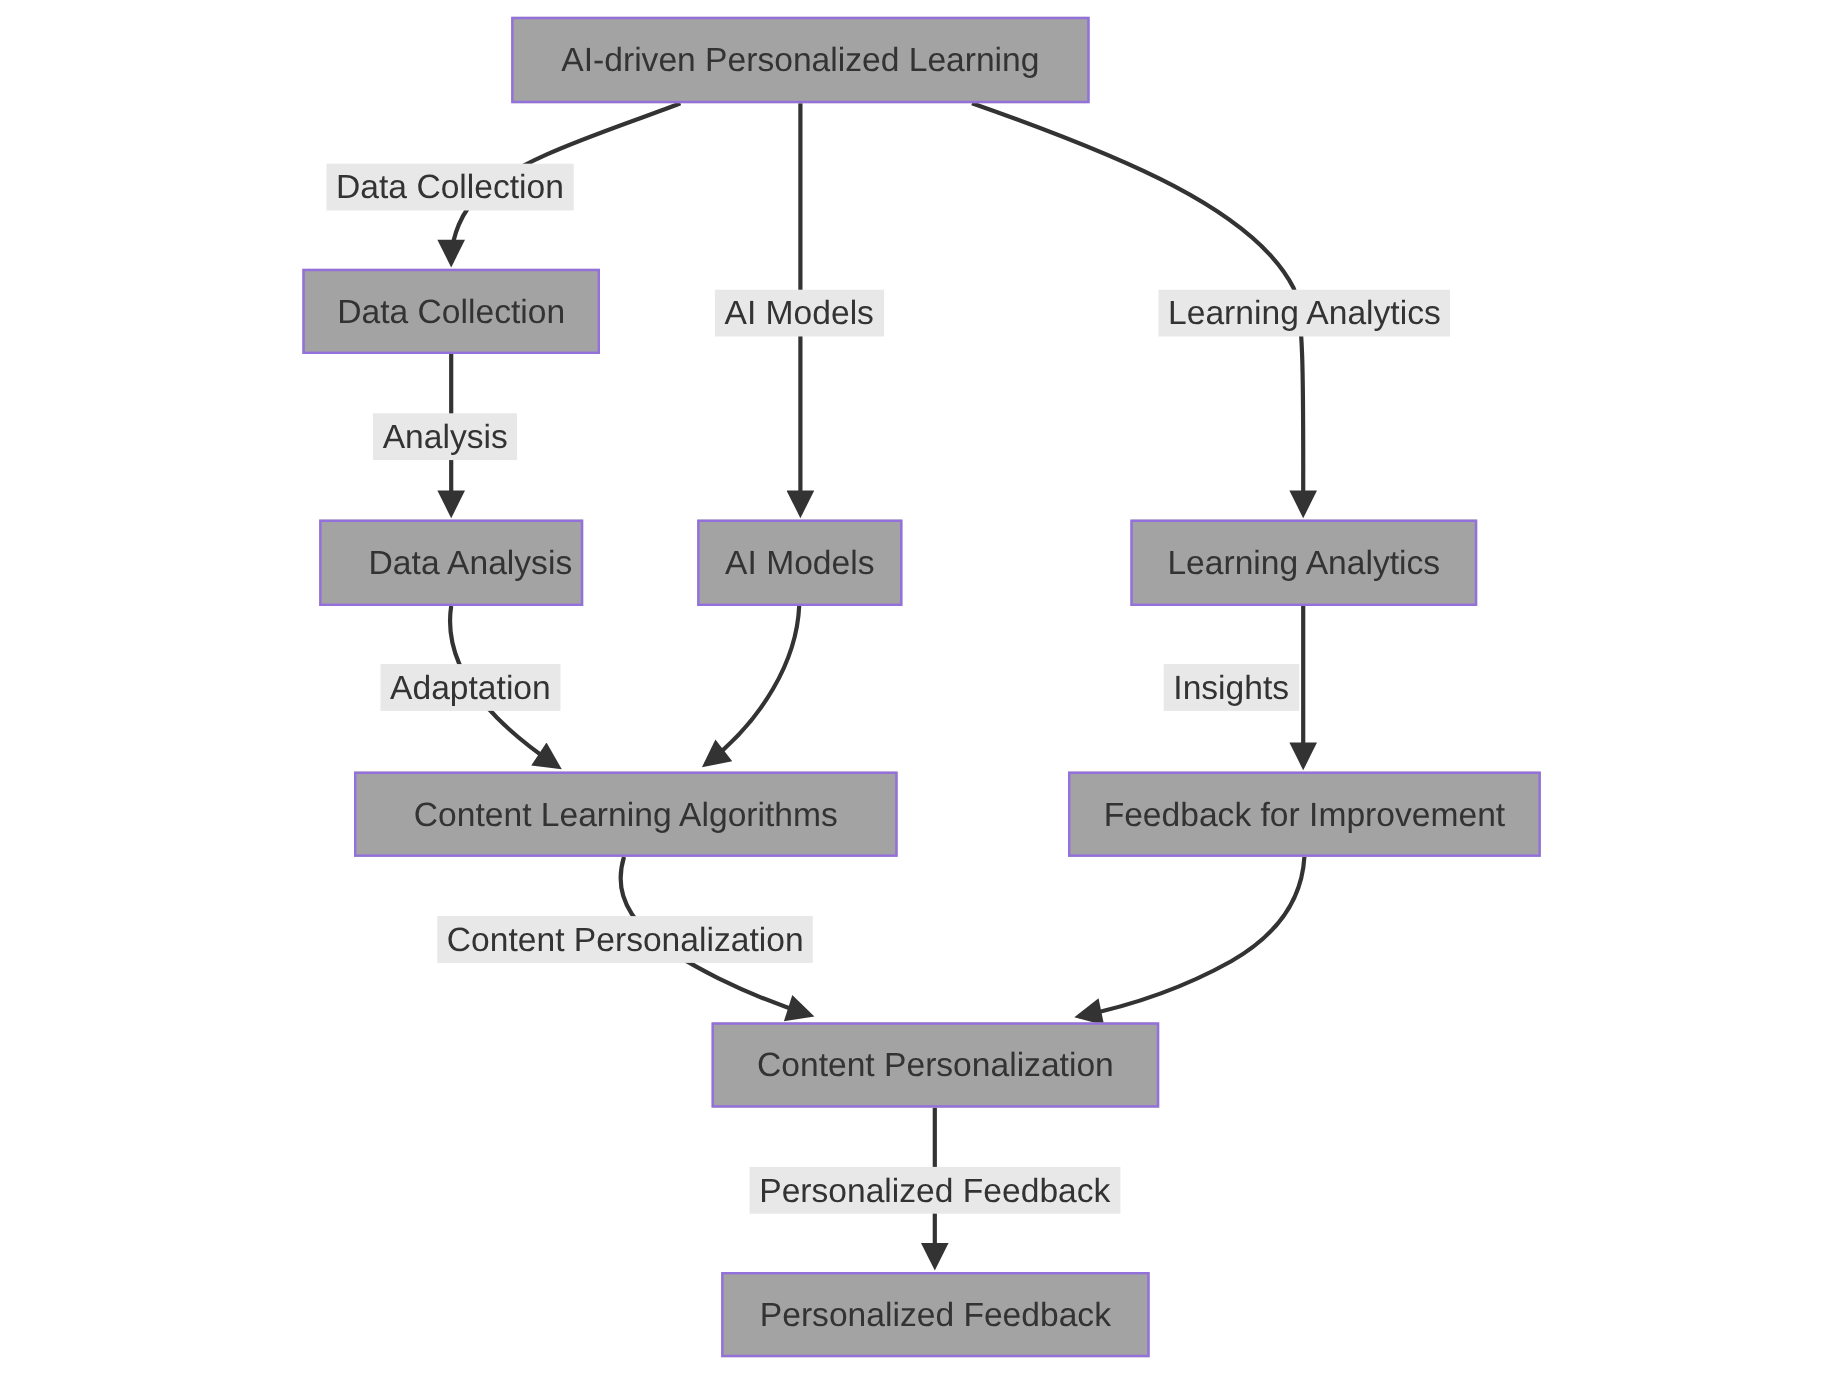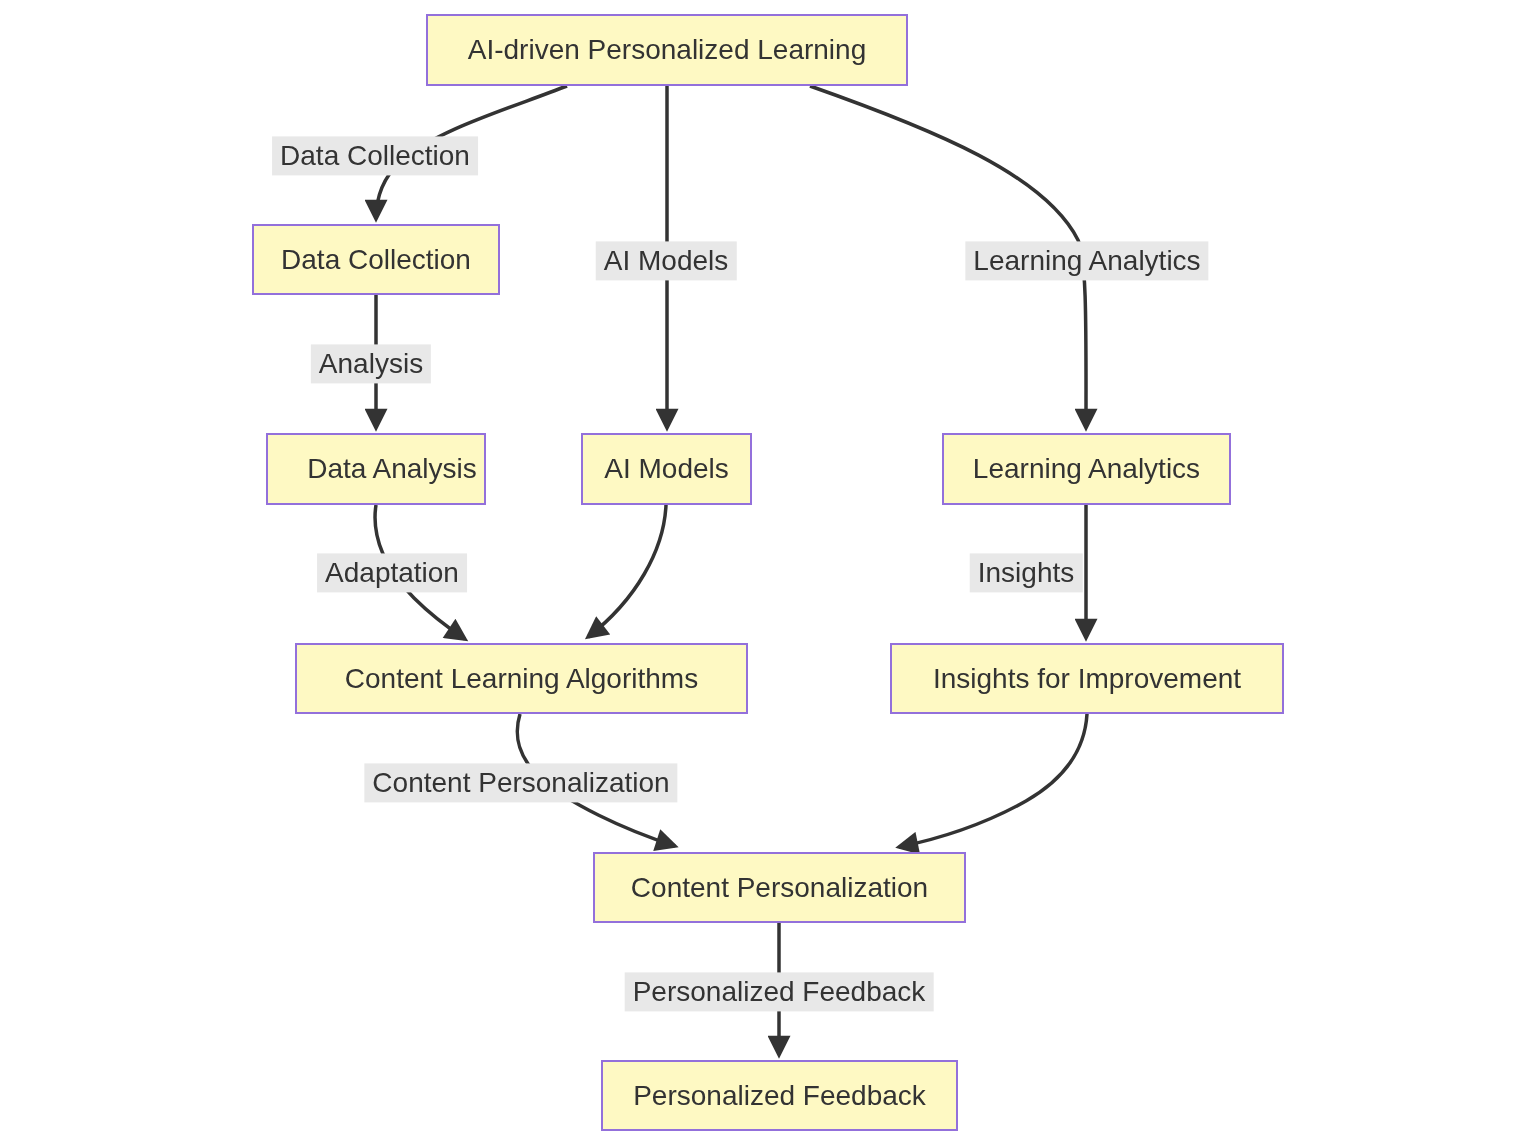--- a/index.html
+++ b/index.html
@@ -23,21 +23,21 @@
     height: 1148px;
   }
   .edge-layer path.edge {
     fill: none;
     stroke: #333333;
     stroke-width: 3.5px;
   }
   .node {
     position: absolute;
     box-sizing: border-box;
-    background: #fef9c3;
+    background: #a3a3a3;
     border: 2px solid #9370DB;
     color: #333333;
     font-size: 28px;
     display: flex;
     align-items: center;
     justify-content: center;
     text-align: right;
     white-space: nowrap;
   }
   .edge-label {
@@ -83,17 +83,17 @@
   <div class="edge-label" style="left:1026px; top:573px;">Insights</div>
   <div class="edge-label" style="left:521px; top:783px;">Content Personalization</div>
   <div class="edge-label" style="left:779px; top:992px;">Personalized Feedback</div>
 
   <div class="node" style="left:426px; top:14px; width:482px; height:72px;">AI-driven Personalized Learning</div>
   <div class="node" style="left:252px; top:224px; width:248px; height:71px;">Data Collection</div>
   <div class="node" style="left:581px; top:433px; width:171px; height:72px;">AI Models</div>
   <div class="node" style="left:942px; top:433px; width:289px; height:72px;">Learning Analytics</div>
   <div class="node" style="left:266px; top:433px; width:220px; height:72px;padding-left:32px;">Data Analysis</div>
   <div class="node" style="left:295px; top:643px; width:453px; height:71px;">Content Learning Algorithms</div>
-  <div class="node" style="left:890px; top:643px; width:394px; height:71px;">Insights for Improvement</div>
+  <div class="node" style="left:890px; top:643px; width:394px; height:71px;">Feedback for Improvement</div>
   <div class="node" style="left:593px; top:852px; width:373px; height:71px;">Content Personalization</div>
   <div class="node" style="left:601px; top:1060px; width:357px; height:71px;">Personalized Feedback</div>
 
 </div>
 
 </body></html>

